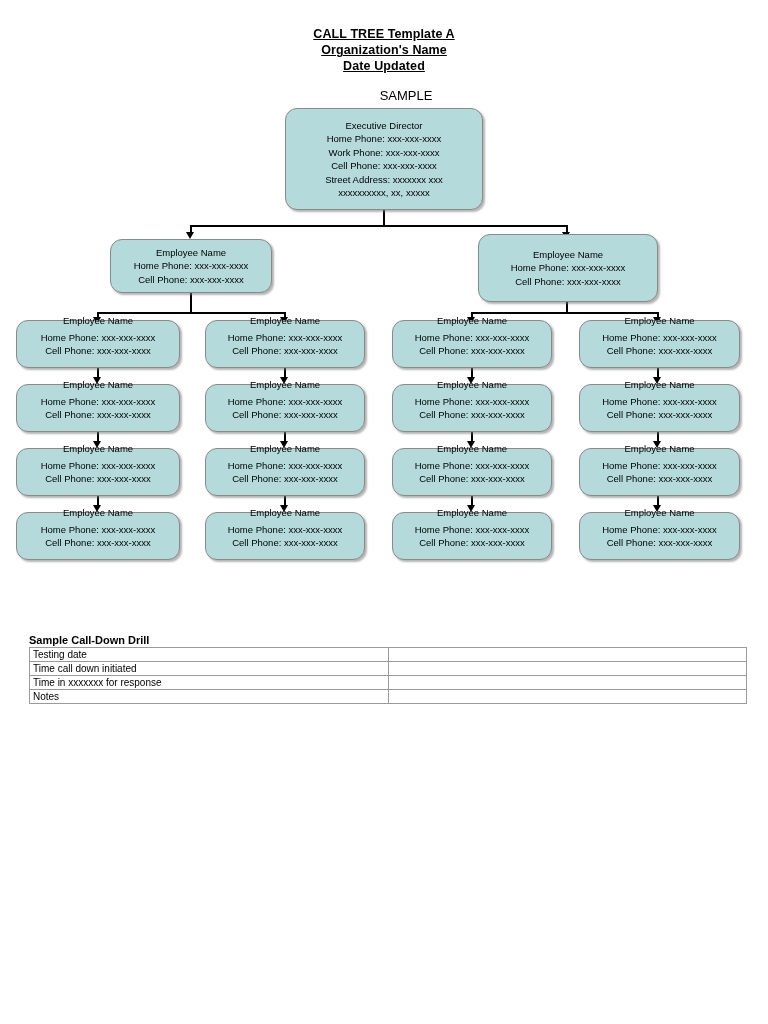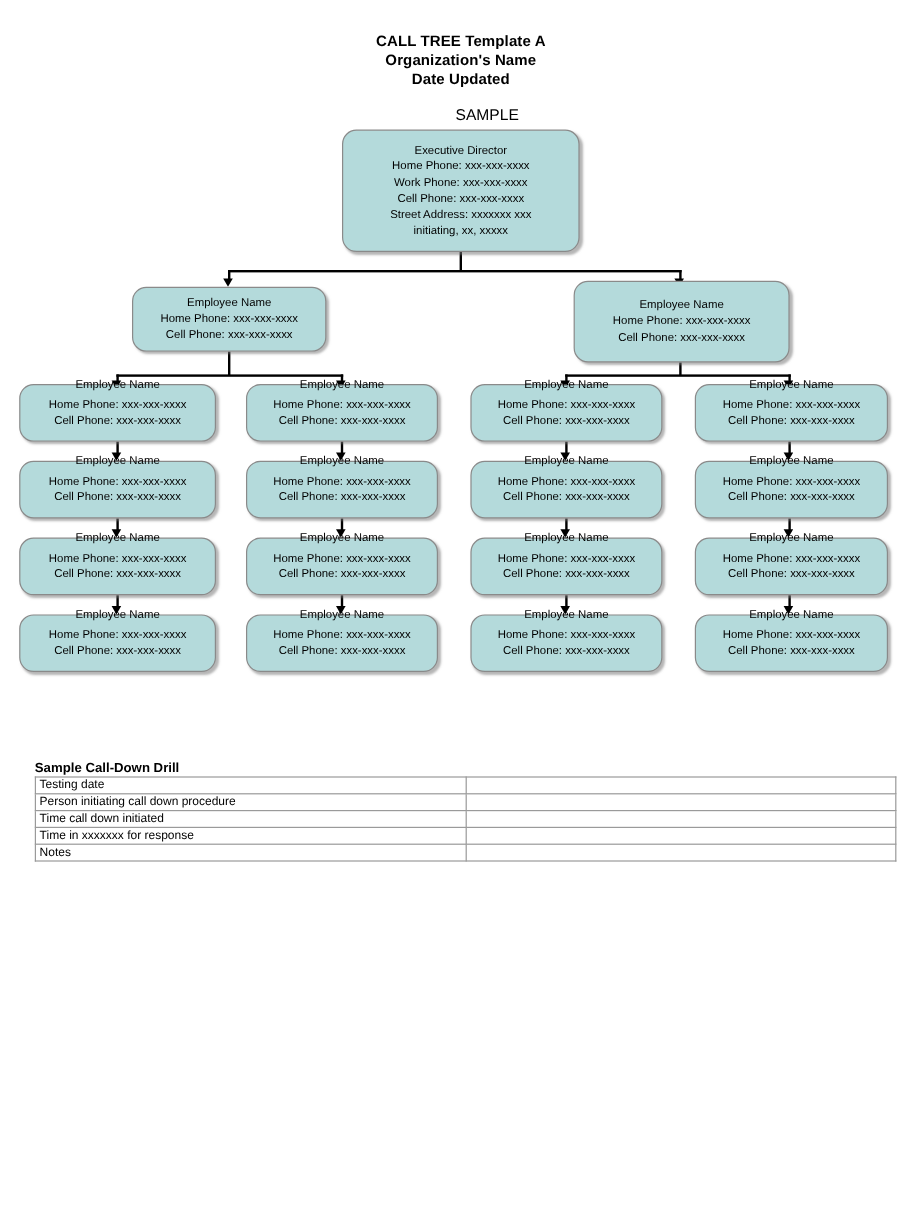--- a/index.html
+++ b/index.html
@@ -23,20 +23,21 @@
     left: 0;
     top: 26px;
     width: 768px;
     text-align: center;
   }
   #title-block .title-line {
     font-size: 12.5px;
     font-weight: bold;
     line-height: 16px;
     letter-spacing: 0.1px;
+    text-decoration: underline;
   }
 
   #sample-label {
     position: absolute;
     left: 0;
     top: 88px;
     width: 768px;
     text-align: center;
     font-size: 13px;
     font-weight: normal;
@@ -137,21 +138,21 @@
 </div>
 
 <div id="sample-label">SAMPLE</div>
 
 <div class="node" style="left:285px; top:108px; width:198px; height:102px;">
   <div class="ln">Executive Director</div>
   <div class="ln">Home Phone: xxx-xxx-xxxx</div>
   <div class="ln">Work Phone: xxx-xxx-xxxx</div>
   <div class="ln">Cell Phone: xxx-xxx-xxxx</div>
   <div class="ln">Street Address: xxxxxxx xxx</div>
-  <div class="ln">initiating, xx, xxxxx</div>
+  <div class="ln">xxxxxxxxxx, xx, xxxxx</div>
 </div>
 
 <div class="conn vline" style="left:383px; top:210px; height:16px;"></div>
 <div class="conn hline" style="left:190px; top:225px; width:378px;"></div>
 <div class="conn vline" style="left:190px; top:225px; height:9px;"></div>
 <div class="arrow-down" style="left:186px; top:232px;"></div>
 <div class="conn vline" style="left:566px; top:225px; height:9px;"></div>
 <div class="arrow-down" style="left:562px; top:232px;"></div>
 
 <div class="node" style="left:110px; top:239px; width:162px; height:54px;">
@@ -285,24 +286,20 @@
       <div class="ln detail">Home Phone: xxx-xxx-xxxx</div>
       <div class="ln detail">Cell Phone: xxx-xxx-xxxx</div>
     </div>
   </div>
 
 <div id="drill-title">Sample Call-Down Drill</div>
 <table id="drill-table">
   <tbody id="drill-body">
       <tr>
         <td class="label-col">Testing date</td>
-        <td class="value-col"></td>
-      </tr>
-      <tr>
-        <td class="label-col">Person initiating call down procedure</td>
         <td class="value-col"></td>
       </tr>
       <tr>
         <td class="label-col">Time call down initiated</td>
         <td class="value-col"></td>
       </tr>
       <tr>
         <td class="label-col">Time in xxxxxxx for response</td>
         <td class="value-col"></td>
       </tr>

